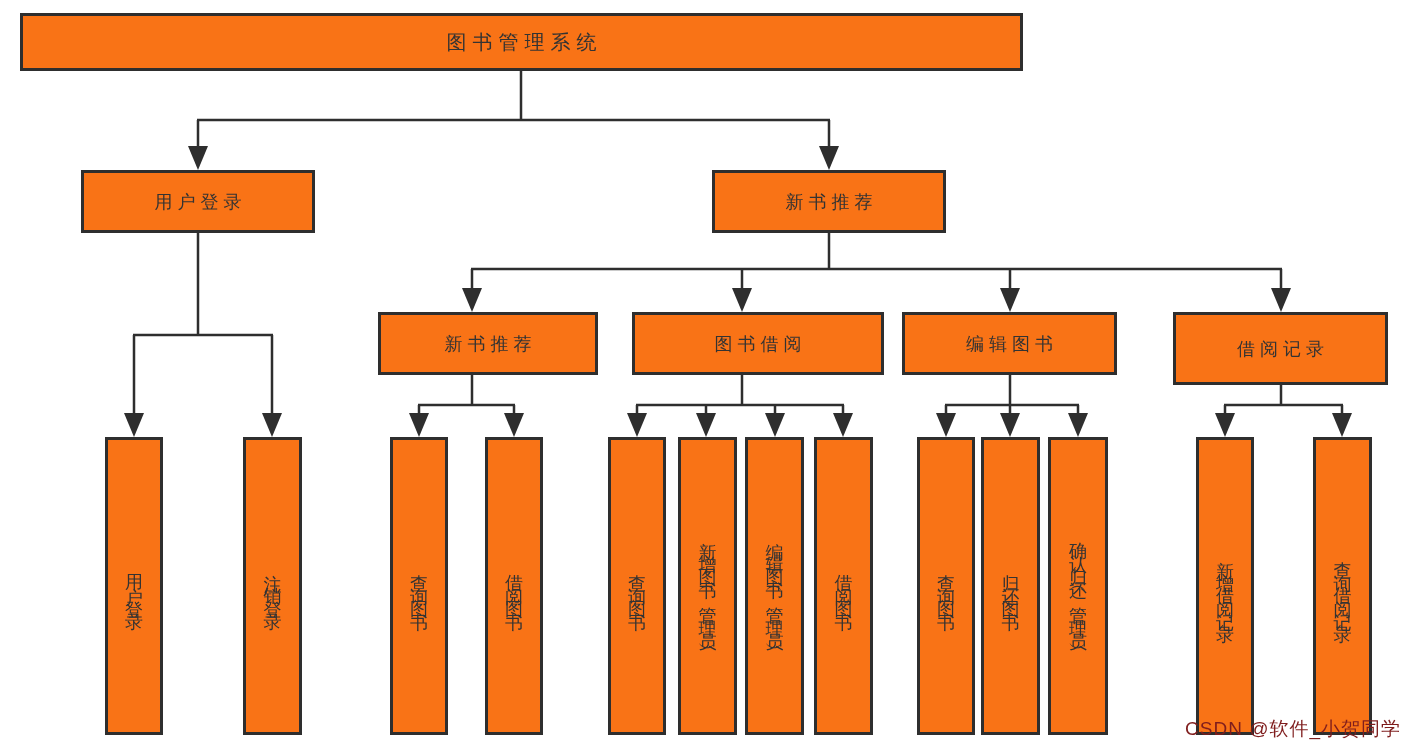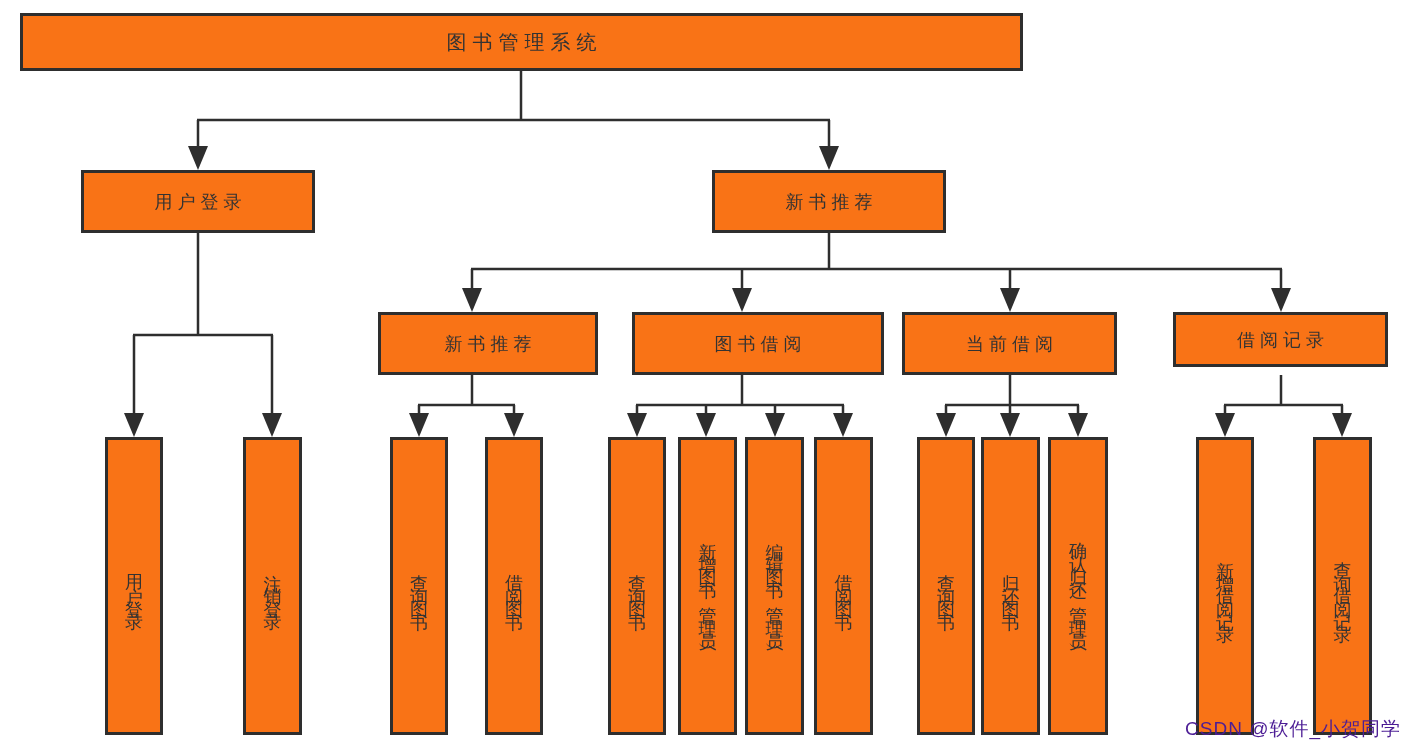--- a/index.html
+++ b/index.html
@@ -27,21 +27,21 @@
     text-orientation:mixed;
     font-size:18px;
     letter-spacing:13px;
     line-height:1;
     white-space:nowrap;
   }
   .watermark {
     position:absolute;
     right:4px; top:716px;
     font-size:19px;
-    color:#4c1d95;
+    color:#7f1d1d;
     letter-spacing:1px;
     z-index:5;
     white-space:nowrap;
   }
 </style>
 </head>
 <body>
 
 <div id="canvas">
 
@@ -95,23 +95,23 @@
     <span class="lbl">新书推荐</span>
   </div>
 
   <div class="node h-node" style="left:362px; top:312px; width:220px; height:63px;margin-left:16px;">
     <span class="lbl">新书推荐</span>
   </div>
   <div class="node h-node" style="left:632px; top:312px; width:252px; height:63px;">
     <span class="lbl">图书借阅</span>
   </div>
   <div class="node h-node" style="left:902px; top:312px; width:215px; height:63px;">
-    <span class="lbl">当前借阅</span>
+    <span class="lbl">编辑图书</span>
   </div>
-  <div class="node h-node" style="left:1173px; top:312px; width:215px; height:55px;">
+  <div class="node h-node" style="left:1173px; top:312px; width:215px; height:73px;">
     <span class="lbl">借阅记录</span>
   </div>
 
   <div class="node v-node" style="left:105px; top:437px; width:58px; height:298px;">
     <span class="lbl">用户登录</span>
   </div>
   <div class="node v-node" style="left:243px; top:437px; width:59px; height:298px;">
     <span class="lbl">注销登录</span>
   </div>
 

